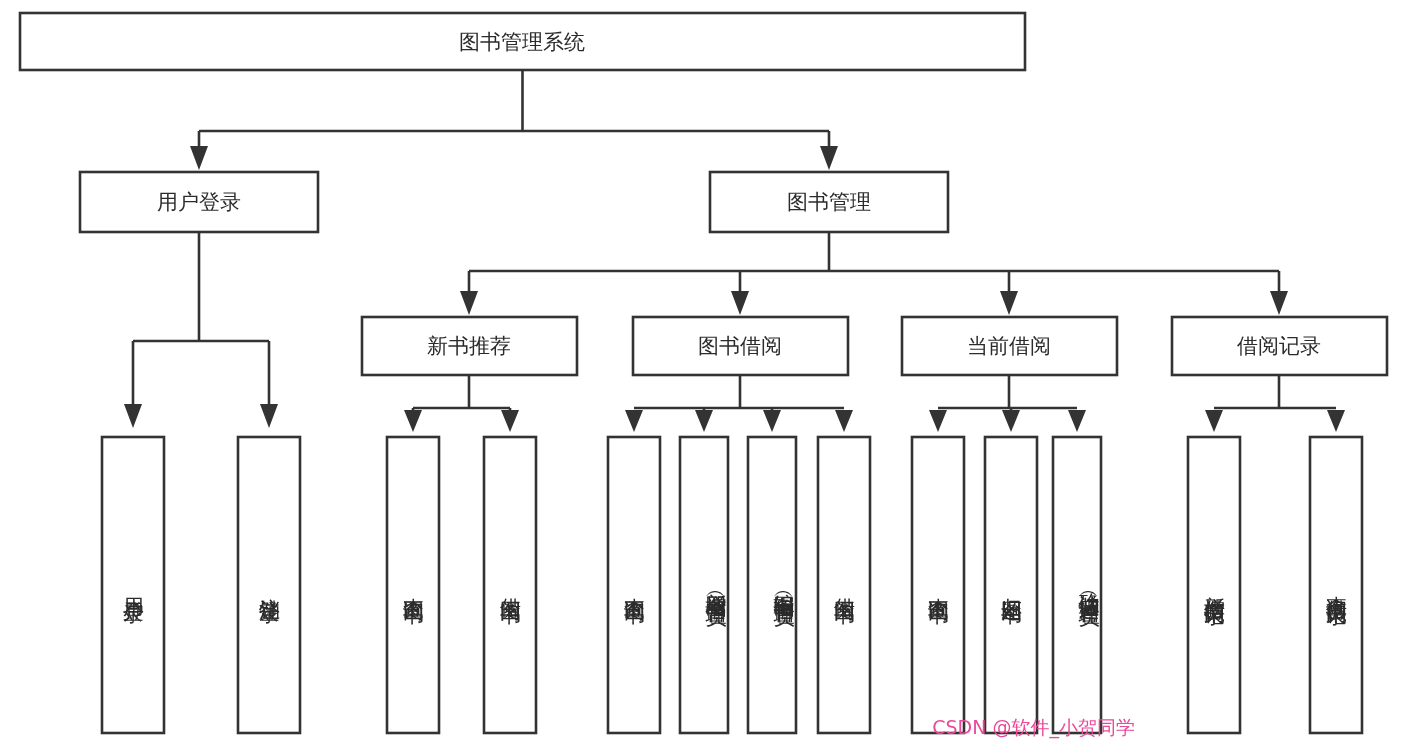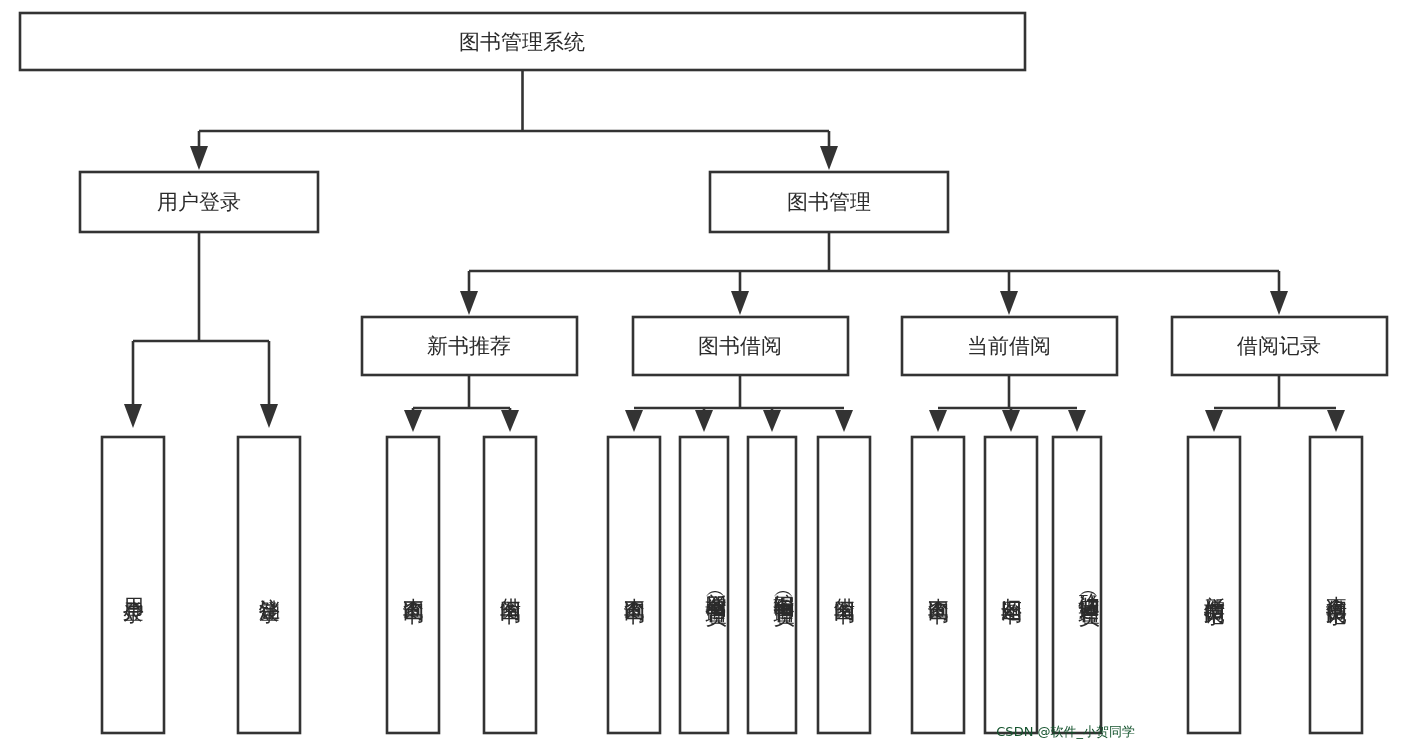--- a/index.html
+++ b/index.html
@@ -59,22 +59,22 @@
     color: #2b2b2b;
     white-space: nowrap;
     text-align: center;
     pointer-events: none;
   }
   .watermark {
     position: absolute;
     right: 6px;
     bottom: 6px;
     font-family: "DejaVu Sans", "Liberation Sans", sans-serif;
-    font-size: 13px;
-    color: #14532d;
+    font-size: 19px;
+    color: #ec4899;
     white-space: nowrap;
   }
 </style>
 </head>
 <body>
 
 <div id="diagram-root">
 
   <svg class="diagram-canvas" viewBox="0 0 1405 747">
 

